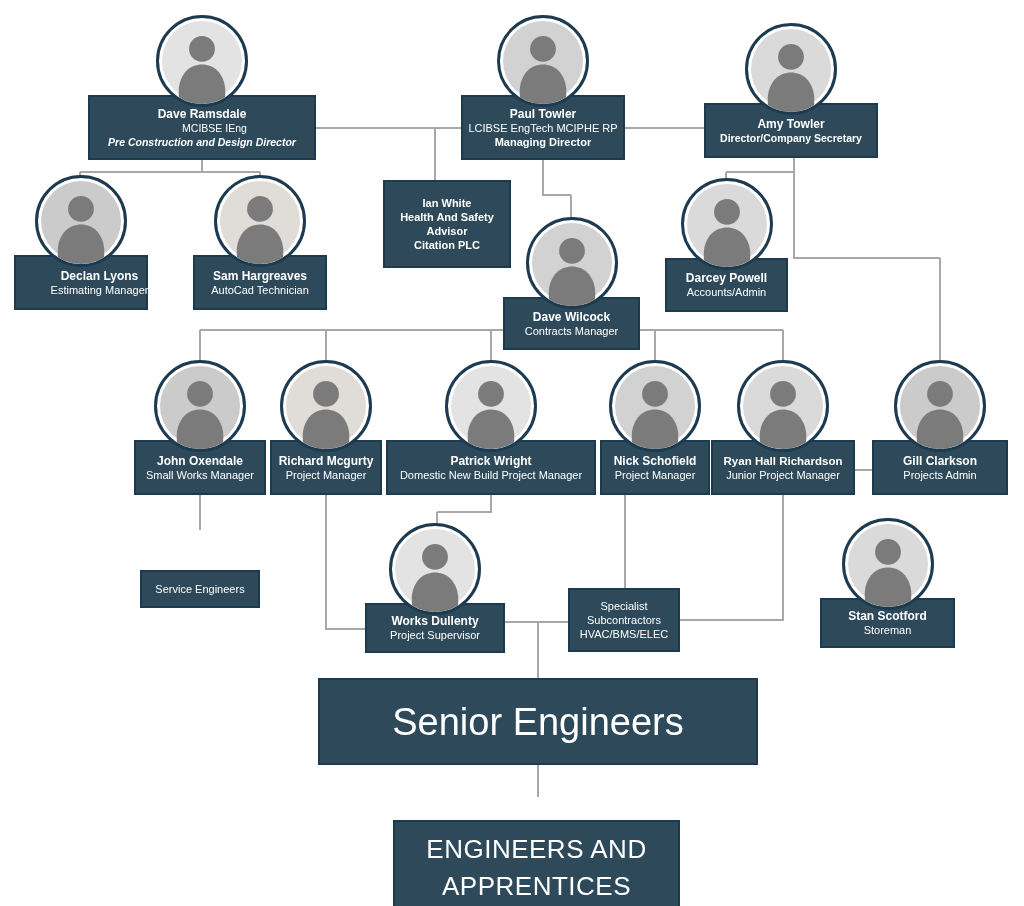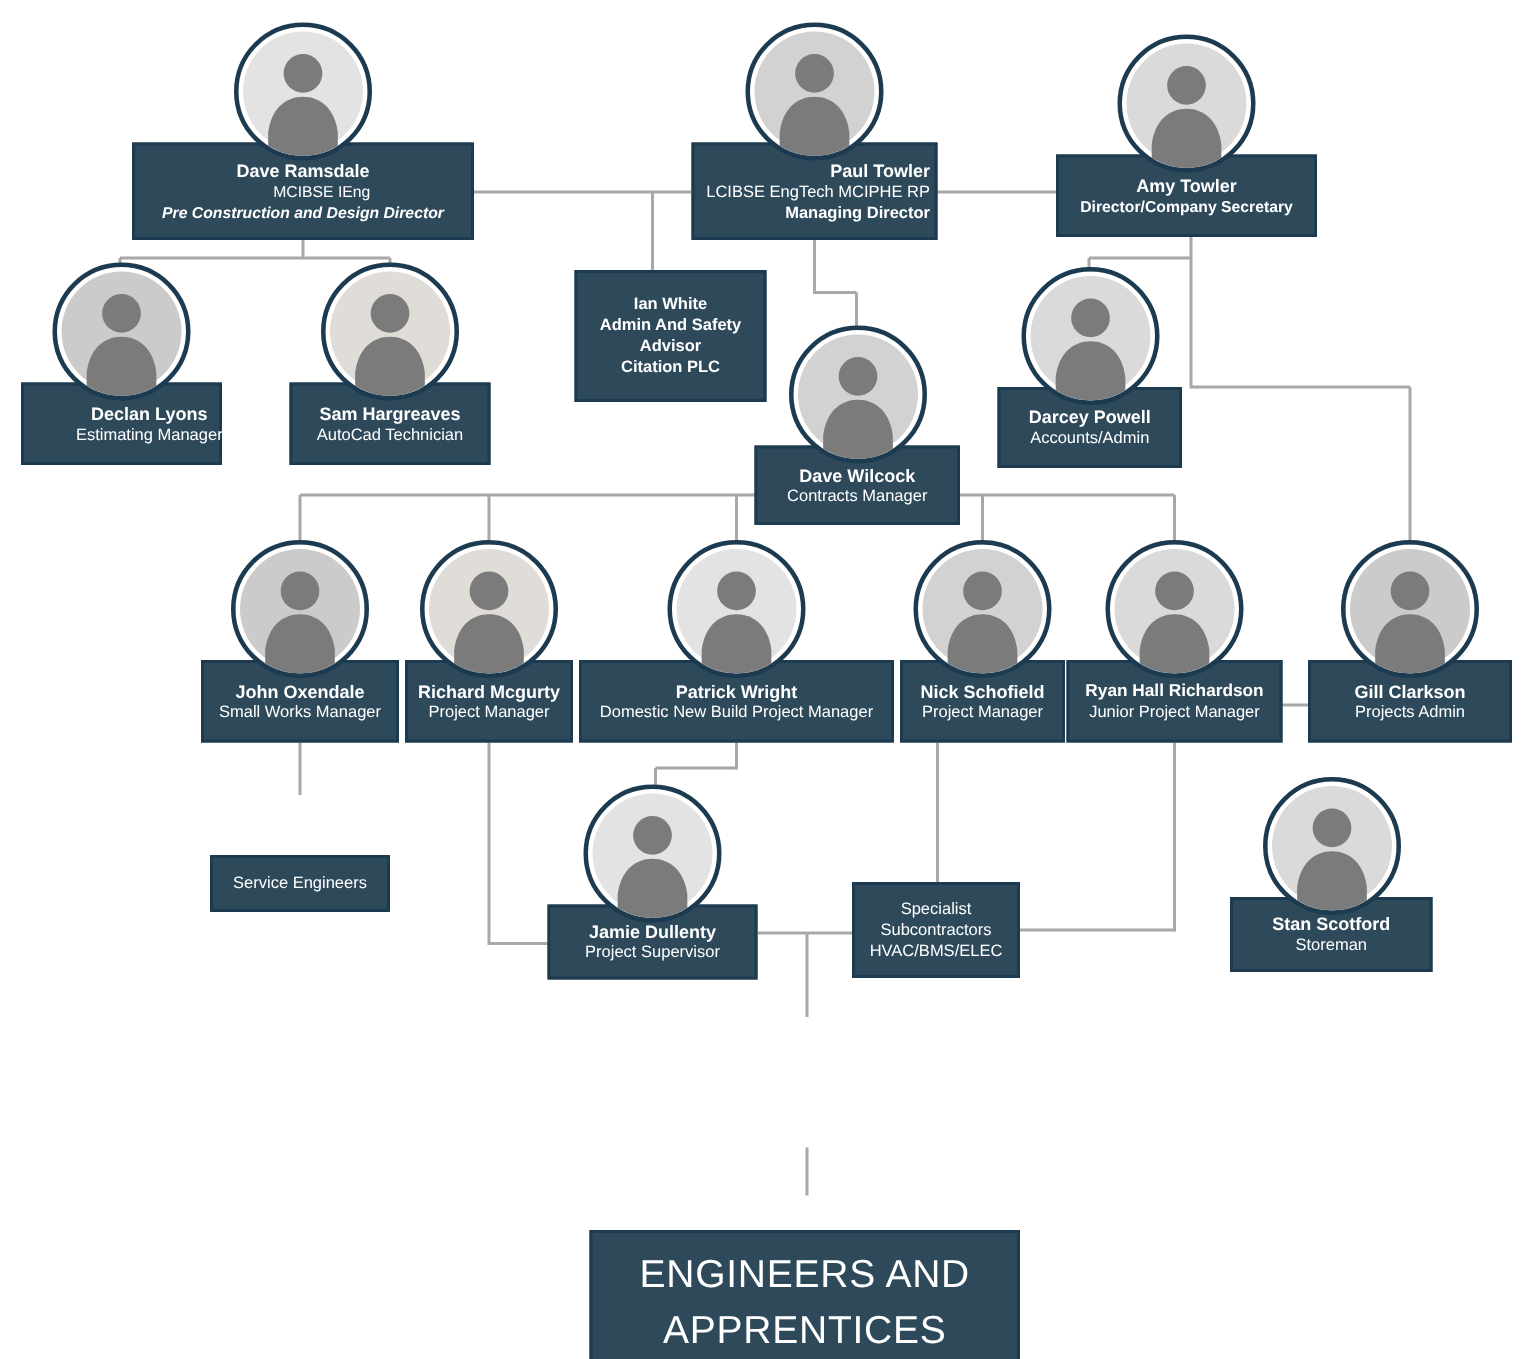--- a/index.html
+++ b/index.html
@@ -94,21 +94,21 @@
       <div class="line b name">Dave Ramsdale</div>
       <div class="line" style="font-size: 10.5px; padding-left: 25px;">MCIBSE IEng</div>
       <div class="line b" style="font-size: 10.5px; font-style: italic;">Pre Construction and Design Director</div>
     </div>
     <div class="avatar" style="left: 156px; top: 15px; background: rgb(227, 227, 227);">
       <svg viewBox="0 0 100 100">
         <circle cx="50" cy="36" r="15" fill="#7b7b7b"></circle>
         <path d="M50,54 C36,54 25,64 23,82 L23,100 L77,100 L77,82 C75,64 64,54 50,54 Z" fill="#7b7b7b"></path>
       </svg>
     </div>
-    <div class="org-box" style="left: 461px; top: 95px; width: 164px; height: 65px; align-items: flex-end;">
+    <div class="org-box" style="left: 461px; top: 95px; width: 164px; height: 65px;">
       <div class="line b name">Paul Towler</div>
       <div class="line">LCIBSE EngTech MCIPHE RP</div>
       <div class="line b">Managing Director</div>
     </div>
     <div class="avatar" style="left: 497px; top: 15px; background: rgb(210, 210, 210);">
       <svg viewBox="0 0 100 100">
         <circle cx="50" cy="36" r="15" fill="#7b7b7b"></circle>
         <path d="M50,54 C36,54 25,64 23,82 L23,100 L77,100 L77,82 C75,64 64,54 50,54 Z" fill="#7b7b7b"></path>
       </svg>
     </div>
@@ -137,21 +137,21 @@
       <div class="line">AutoCad Technician</div>
     </div>
     <div class="avatar" style="left: 214px; top: 175px; background: rgb(224, 220, 216);">
       <svg viewBox="0 0 100 100">
         <circle cx="50" cy="36" r="15" fill="#7b7b7b"></circle>
         <path d="M50,54 C36,54 25,64 23,82 L23,100 L77,100 L77,82 C75,64 64,54 50,54 Z" fill="#7b7b7b"></path>
       </svg>
     </div>
     <div class="org-box" style="left: 383px; top: 180px; width: 128px; height: 88px;">
       <div class="line b">Ian White</div>
-      <div class="line b">Admin And Safety</div>
+      <div class="line b">Health And Safety</div>
       <div class="line b">Advisor</div>
       <div class="line b">Citation PLC</div>
     </div>
     <div class="org-box" style="left: 503px; top: 297px; width: 137px; height: 53px;">
       <div class="line b name">Dave Wilcock</div>
       <div class="line">Contracts Manager</div>
     </div>
     <div class="avatar" style="left: 525.5px; top: 217px; background: rgb(210, 210, 210);">
       <svg viewBox="0 0 100 100">
         <circle cx="50" cy="36" r="15" fill="#7b7b7b"></circle>
@@ -225,21 +225,21 @@
     <div class="avatar" style="left: 894px; top: 360px; background: rgb(203, 203, 203);">
       <svg viewBox="0 0 100 100">
         <circle cx="50" cy="36" r="15" fill="#7b7b7b"></circle>
         <path d="M50,54 C36,54 25,64 23,82 L23,100 L77,100 L77,82 C75,64 64,54 50,54 Z" fill="#7b7b7b"></path>
       </svg>
     </div>
     <div class="org-box" style="left: 140px; top: 530px; width: 120px; height: 38px; margin-top: 40px;">
       <div class="line">Service Engineers</div>
     </div>
     <div class="org-box" style="left: 365px; top: 603px; width: 140px; height: 50px;">
-      <div class="line b name">Jamie Dullenty</div>
+      <div class="line b name">Works Dullenty</div>
       <div class="line">Project Supervisor</div>
     </div>
     <div class="avatar" style="left: 389px; top: 523px; background: rgb(227, 227, 227);">
       <svg viewBox="0 0 100 100">
         <circle cx="50" cy="36" r="15" fill="#7b7b7b"></circle>
         <path d="M50,54 C36,54 25,64 23,82 L23,100 L77,100 L77,82 C75,64 64,54 50,54 Z" fill="#7b7b7b"></path>
       </svg>
     </div>
     <div class="org-box" style="left: 568px; top: 588px; width: 112px; height: 64px;">
       <div class="line">Specialist</div>
@@ -249,17 +249,20 @@
     <div class="org-box" style="left: 820px; top: 598px; width: 135px; height: 50px;">
       <div class="line b name">Stan Scotford</div>
       <div class="line">Storeman</div>
     </div>
     <div class="avatar" style="left: 841.5px; top: 518px; background: rgb(218, 218, 218);">
       <svg viewBox="0 0 100 100">
         <circle cx="50" cy="36" r="15" fill="#7b7b7b"></circle>
         <path d="M50,54 C36,54 25,64 23,82 L23,100 L77,100 L77,82 C75,64 64,54 50,54 Z" fill="#7b7b7b"></path>
       </svg>
     </div>
+    <div class="org-box big" style="left: 318px; top: 678px; width: 440px; height: 87px;">
+      <div class="line">Senior Engineers</div>
+    </div>
     <div class="org-box big2" style="left: 393px; top: 820px; width: 287px; height: 96px;">
       <div class="line">ENGINEERS AND</div>
       <div class="line">APPRENTICES</div>
     </div>
   </div>
 
 </body></html>

